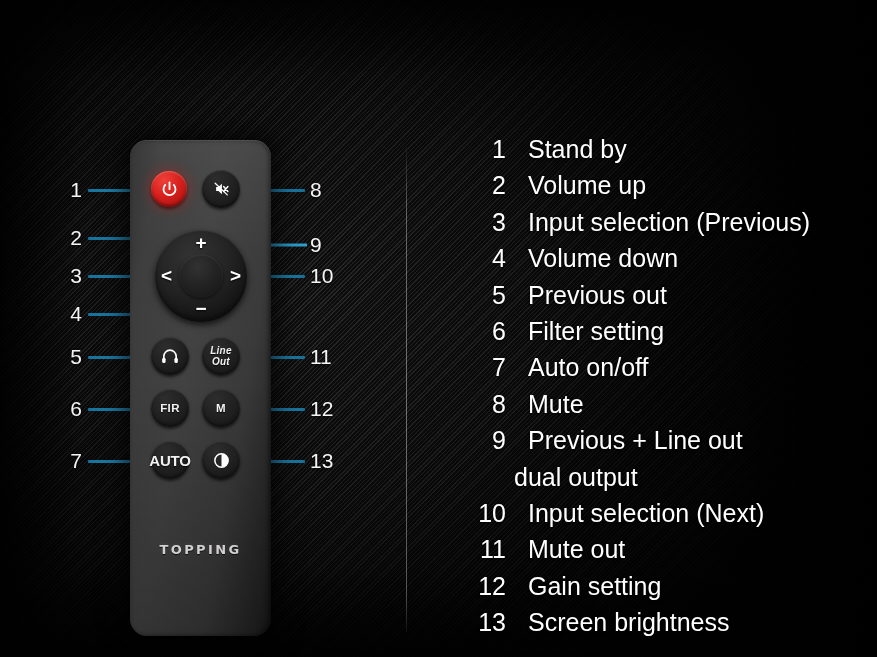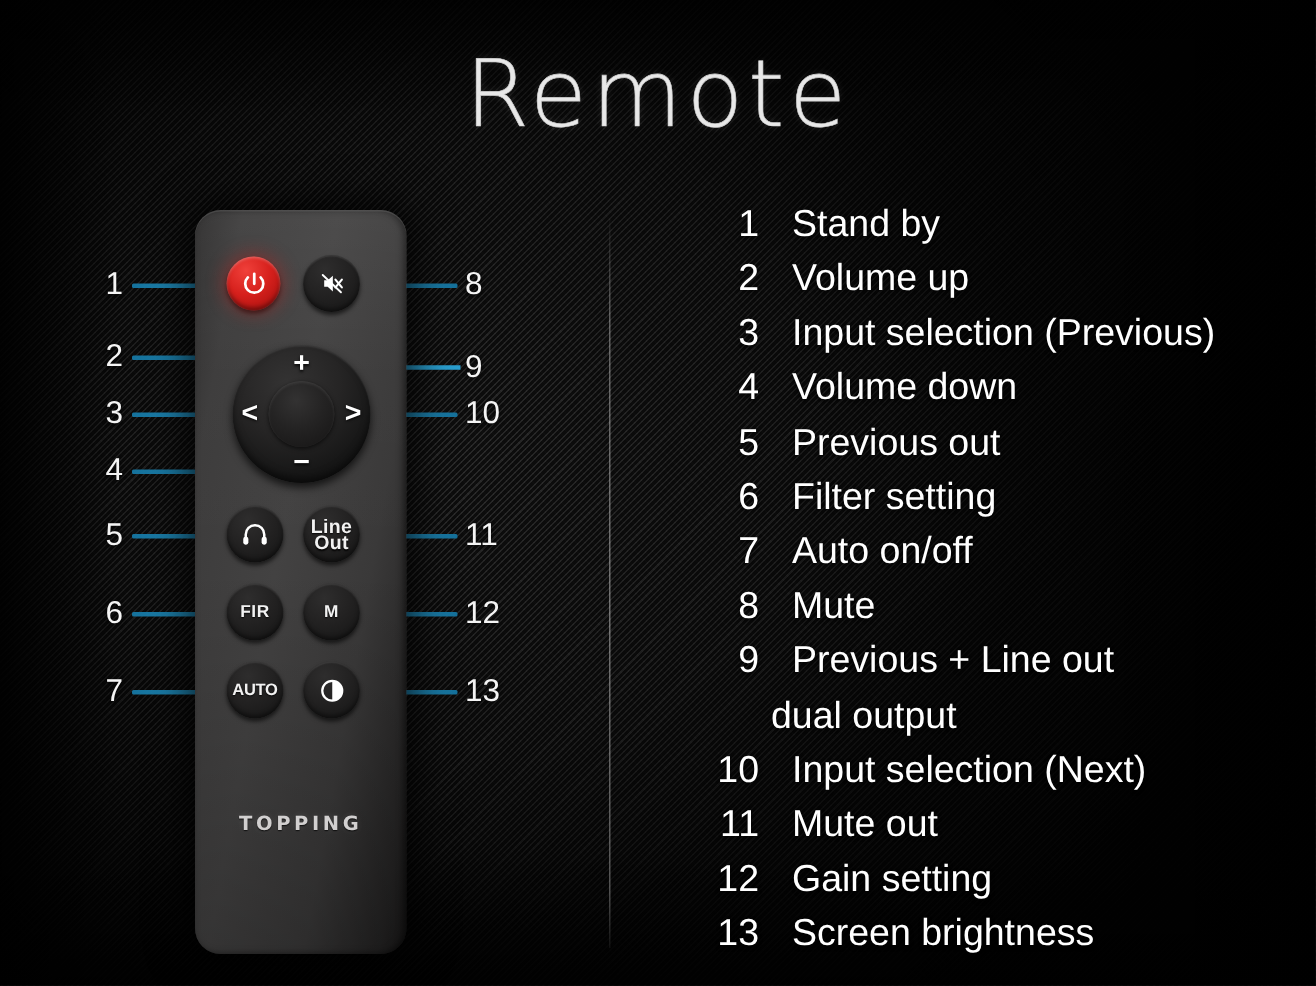--- a/index.html
+++ b/index.html
@@ -141,22 +141,22 @@
   }
   .btn-label {
     font-size: 11.5px;
     font-weight: bold;
     letter-spacing: 0.4px;
     line-height: 11px;
     text-align: center;
     color: #f2f2f2;
     text-shadow: 0 1px 1px rgba(0,0,0,0.8);
   }
-  .btn-label.small { font-size: 13px; letter-spacing: 0.2px; }
-  .btn-label.tiny  { font-size: 11px;  letter-spacing: -0.2px; }
+  .btn-label.small { font-size: 10px; letter-spacing: 0.2px; font-style: italic; }
+  .btn-label.tiny  { font-size: 15px;  letter-spacing: -0.2px; }
 
   
   #dpad {
     position: absolute;
     left: 25px;
     top: 90px;
     width: 92px;
     height: 92px;
     border-radius: 50%;
     background: radial-gradient(circle at 40% 28%, #343333 0%, #262525 40%, #161616 72%, #0e0e0e 100%);
@@ -255,21 +255,20 @@
 </style>
 </head>
 <body>
 
 <div id="stage">
 
   <div class="bg-base"></div>
   <div class="bg-vignette"></div>
   <div class="bg-edge"></div>
 
-  <div id="title">Remote</div>
 
   <div id="divider"></div>
 
   <div class="lead" style="left:88px;  top:189px; width:62px;"></div>
   <div class="lead" style="left:88px;  top:237px; width:105px;"></div>
   <div class="lead" style="left:88px;  top:275px; width:74px;"></div>
   <div class="lead" style="left:88px;  top:313px; width:105px;"></div>
   <div class="lead" style="left:88px;  top:356px; width:82px;"></div>
   <div class="lead" style="left:88px;  top:408px; width:82px;"></div>
   <div class="lead" style="left:88px;  top:460px; width:82px;"></div>

